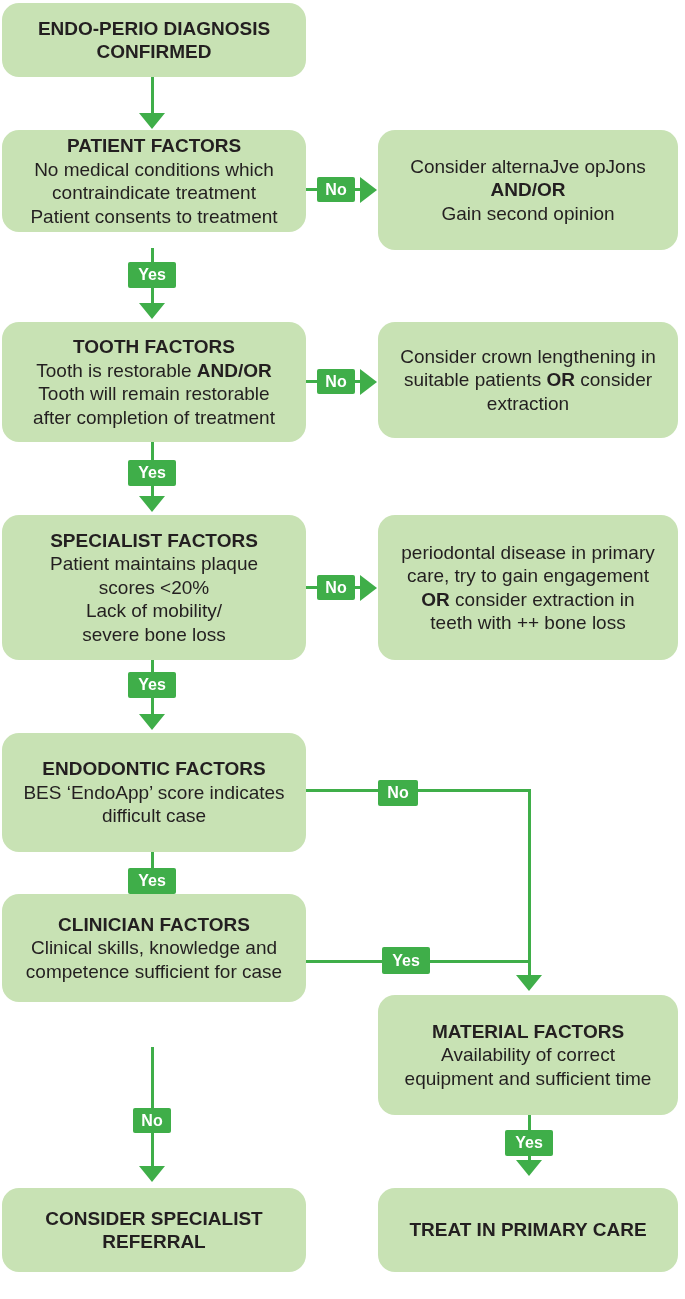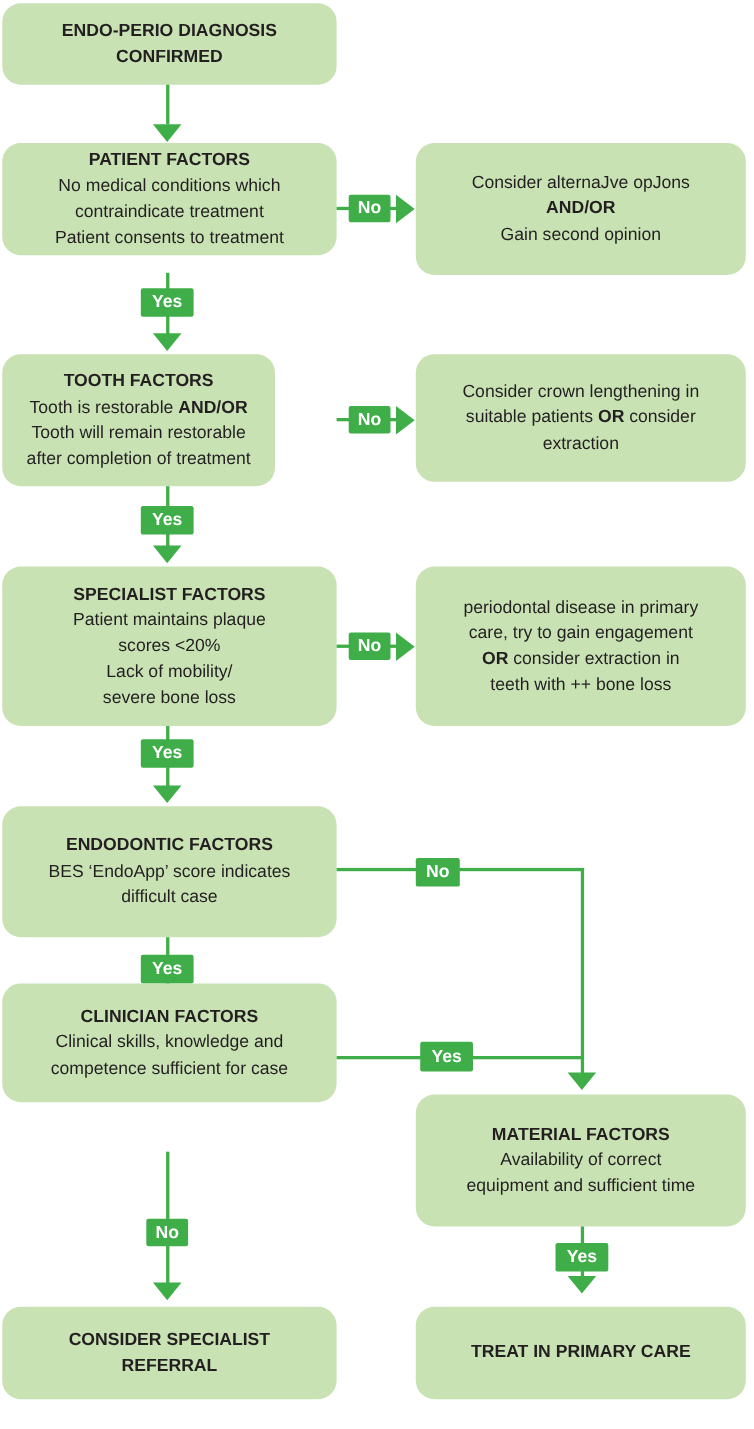--- a/index.html
+++ b/index.html
@@ -10,21 +10,21 @@
   html,body{margin:0;padding:0;background:#ffffff;}
   body{font-family:"Liberation Sans","DejaVu Sans",sans-serif;}
   #canvas{position:relative;width:685px;height:1299px;background:#ffffff;overflow:hidden;}
 
   .box{
     position:absolute;
     background:var(--box-fill);
     border-radius:17px;
     display:flex;flex-direction:column;justify-content:center;align-items:center;
     text-align:center;color:var(--text);
-    font-size:16px;line-height:23.5px;
+    font-size:19px;line-height:23.5px;
   }
   .box .title{font-weight:bold;}
   .box .line{white-space:pre-wrap;}
   .b{font-weight:bold;}
 
   .vline{position:absolute;width:3px;background:var(--accent);}
   .hline{position:absolute;height:3px;background:var(--accent);}
 
   .arrow-down{position:absolute;width:0;height:0;
     border-left:13px solid transparent;border-right:13px solid transparent;
@@ -67,21 +67,21 @@
   <div class="box" style="left:378px;top:130px;width:300px;height:120px">
     <div class="line">Consider alternaJve opJons</div>
     <div class="line title">AND/OR</div>
     <div class="line">Gain second opinion</div>
   </div>
 
   <div class="vline" style="left:151px;top:248px;height:57px"></div>
   <div class="arrow-down" style="left:139px;top:303px"></div>
   <div class="badge" style="left:128px;top:262px;width:48px;height:26px">Yes</div>
 
-  <div class="box" style="left:2px;top:322px;width:248px;height:120px">
+  <div class="box" style="left:2px;top:322px;width:304px;height:120px">
     <div class="line title">TOOTH FACTORS</div>
     <div class="line"><span>Tooth is restorable </span><span class="b">AND/OR</span></div>
     <div class="line">Tooth will remain restorable</div>
     <div class="line">after completion of treatment</div>
   </div>
 
   <div class="hline" style="left:306px;top:380px;width:56px"></div>
   <div class="arrow-right" style="left:360px;top:369px"></div>
   <div class="badge" style="left:317px;top:369px;width:38px;height:25px">No</div>
 

